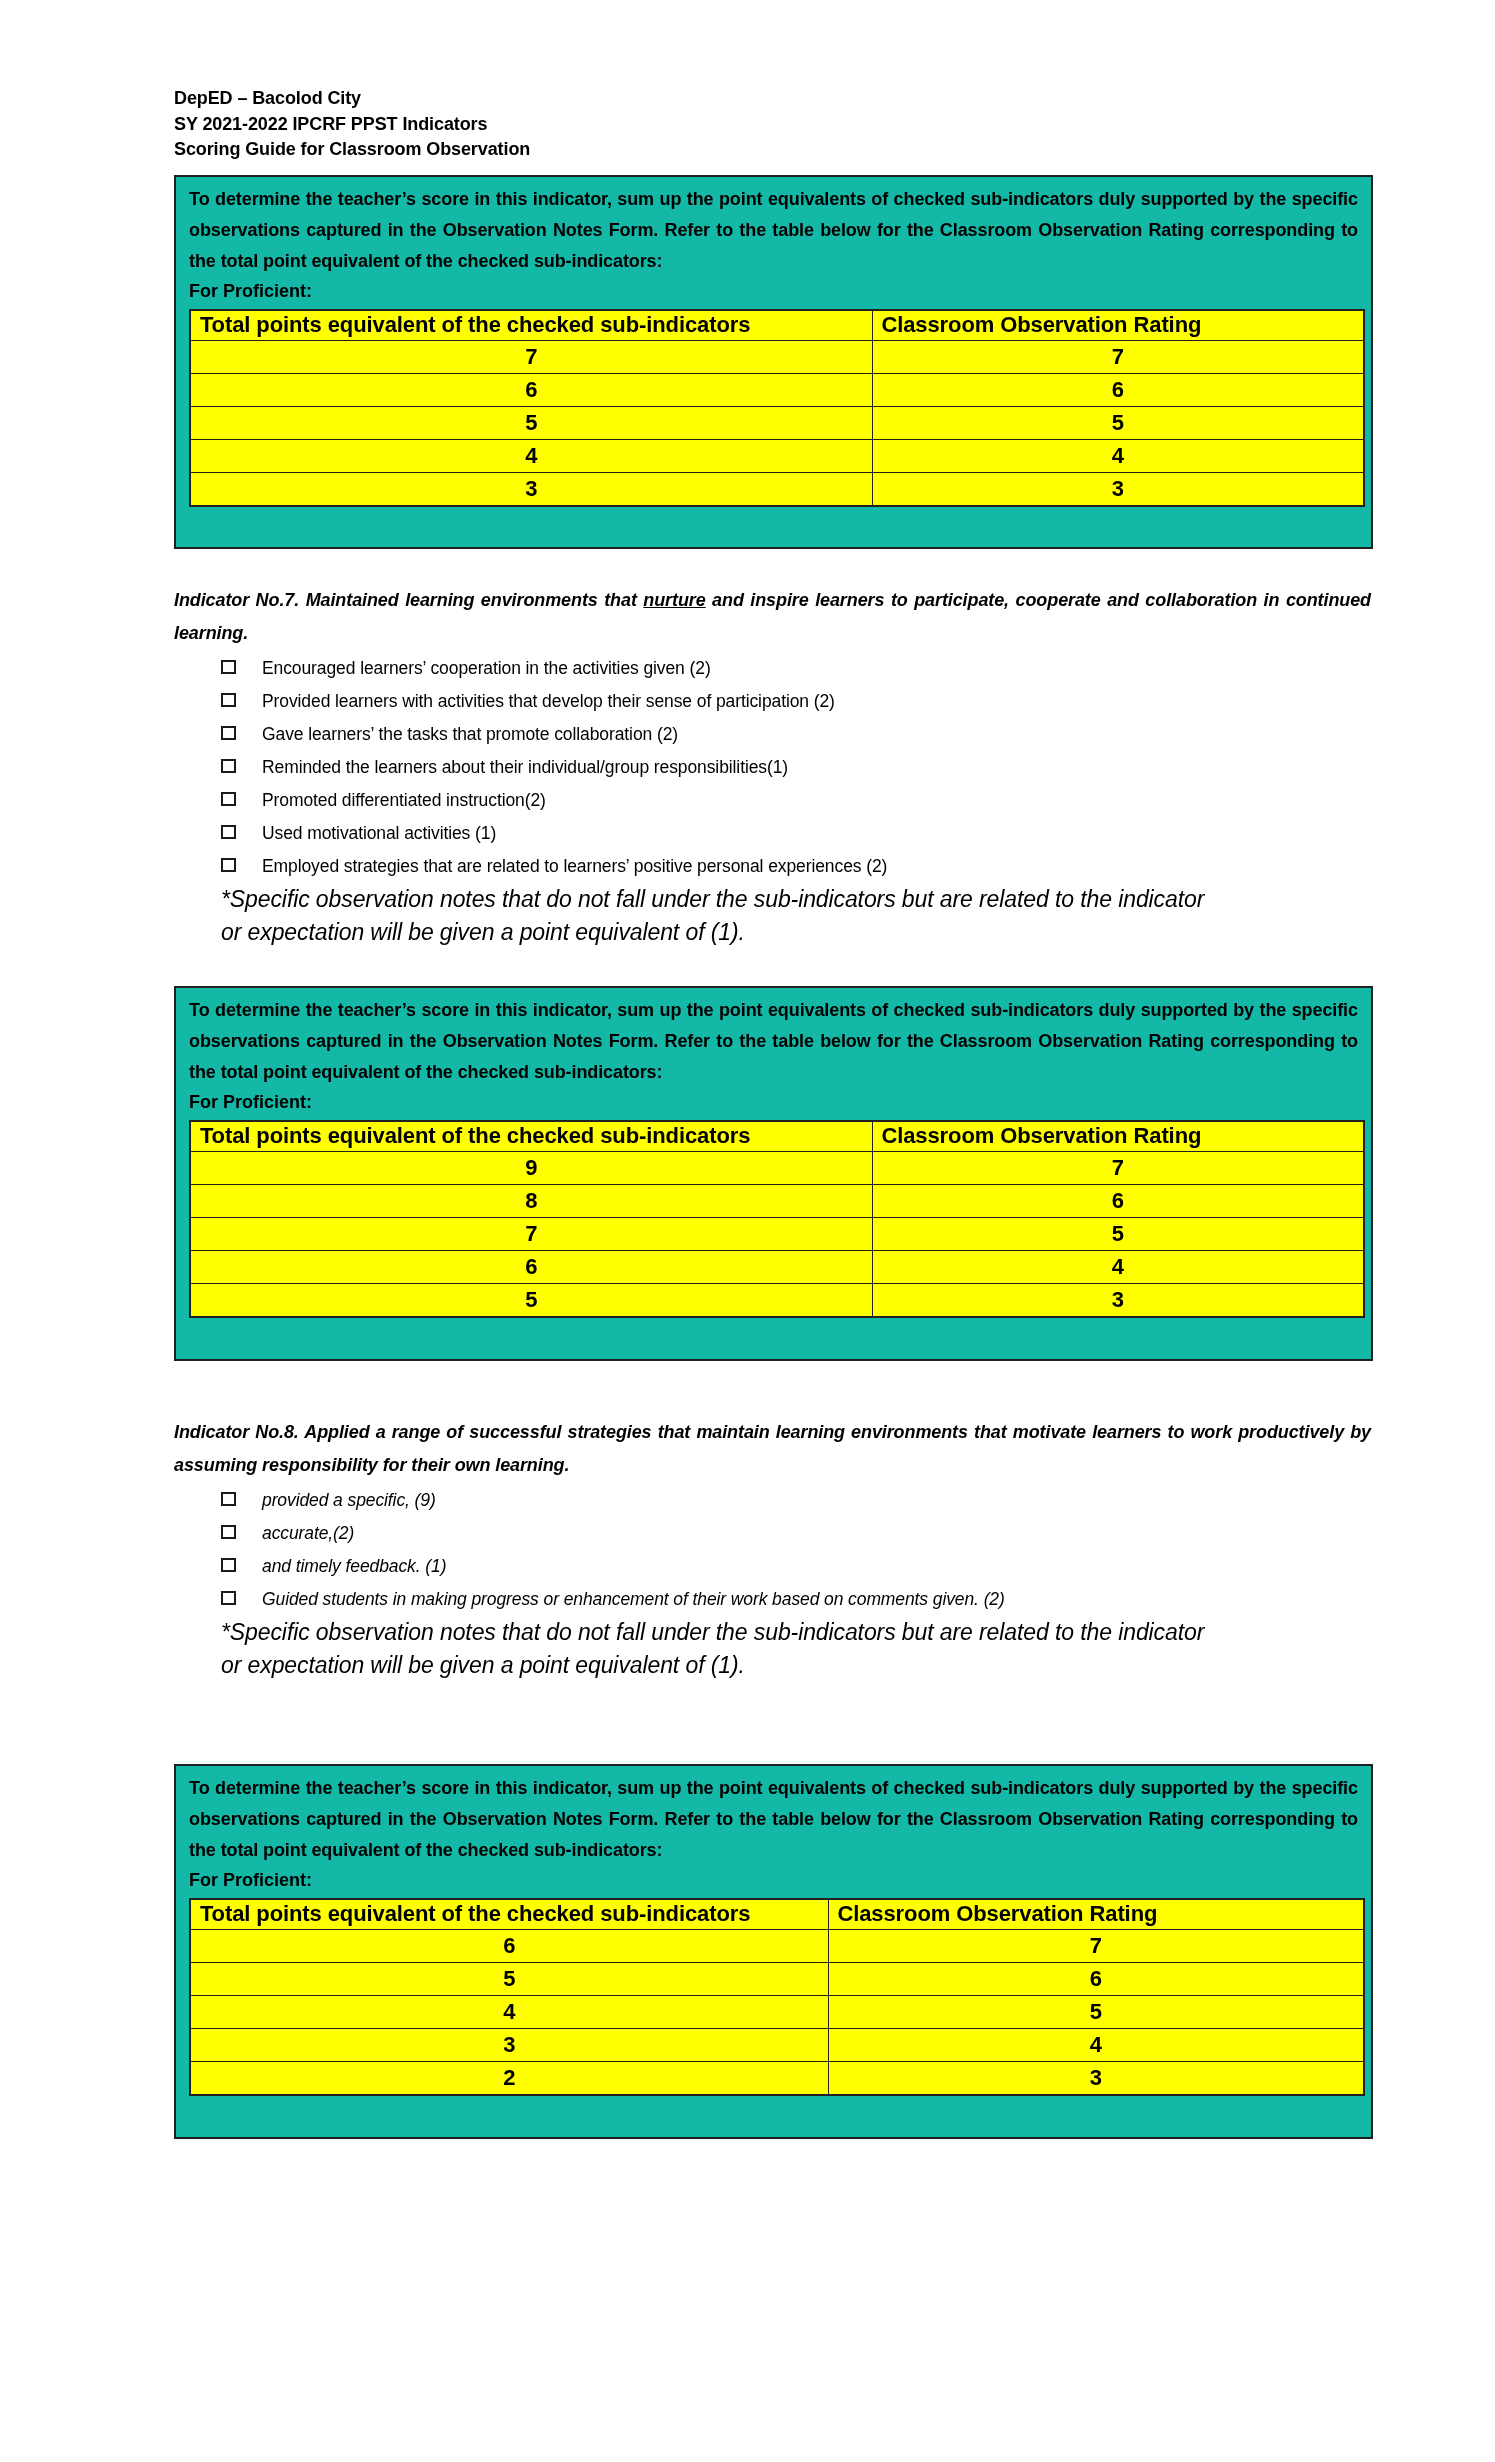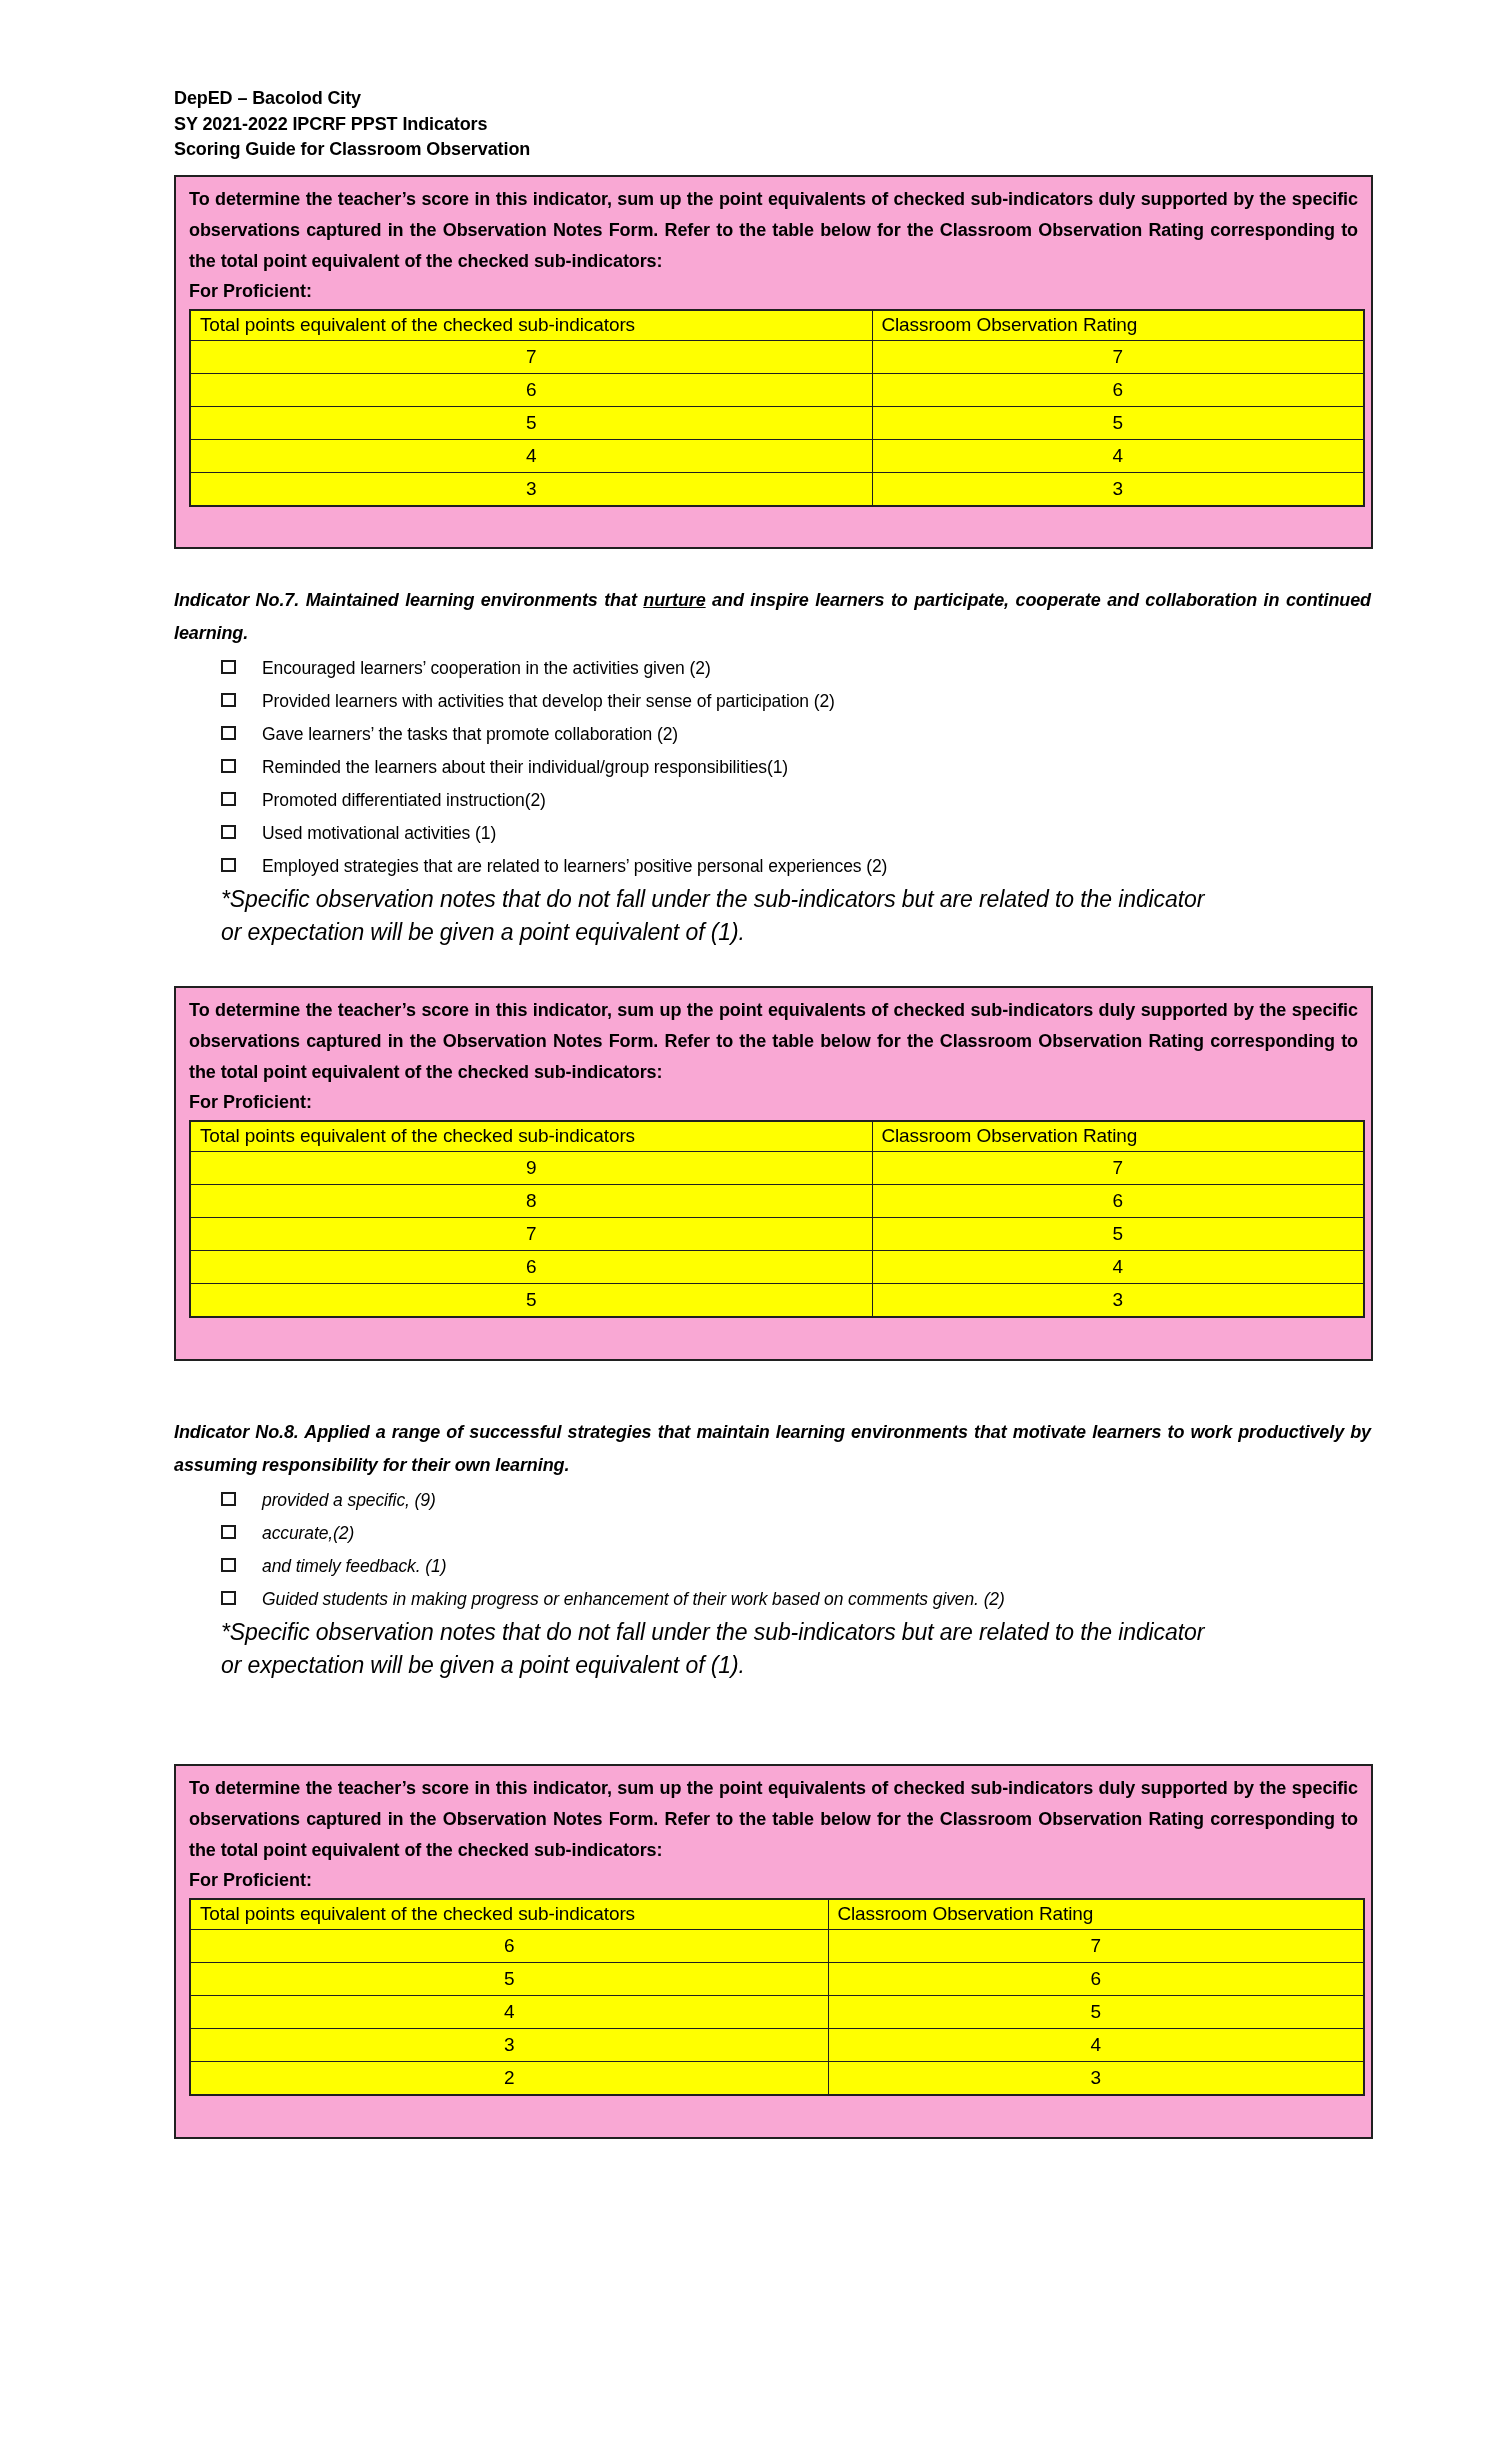--- a/index.html
+++ b/index.html
@@ -31,21 +31,21 @@
     font-weight: bold;
     font-size: 18px;
     line-height: 25.6px;
     letter-spacing: -0.1px;
   }
   .doc-header div { white-space: nowrap; }
 
   
   .yellow-box {
     position: absolute;
-    background: #f9a8d4;
+    background: #14b8a6;
     border: 2.2px solid #202020;
     box-sizing: border-box;
     padding: 7.3px 10.2px 8.8px 10.2px;
   }
   .yellow-box .intro {
     font-weight: bold;
     font-size: 18px;
     line-height: 31px;
     letter-spacing: -0.1px;
     text-align: justify;
@@ -65,22 +65,22 @@
   table.score-table {
     border-collapse: collapse;
     table-layout: fixed;
     margin-top: 3.7px;
     background: #FFFF00;
     border: 2.2px solid #202020;
   }
   table.score-table td, table.score-table th {
     border: 1.5px solid #202020;
     background: #FFFF00;
-    font-weight: normal;
-    font-size: 19px;
+    font-weight: bold;
+    font-size: 22px;
     height: 32px;
     padding: 0 2.9px;
     letter-spacing: -0.1px;
   }
   table.score-table th {
     text-align: left;
     padding-left: 8.8px;
     height: 29px;
   }
   table.score-table td {

